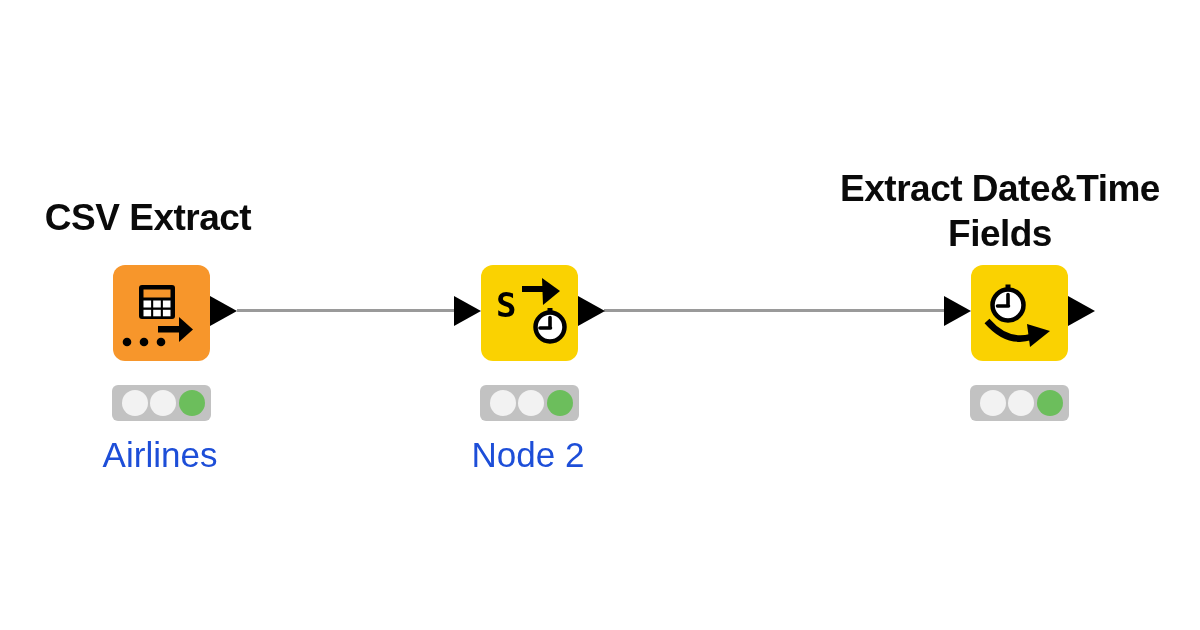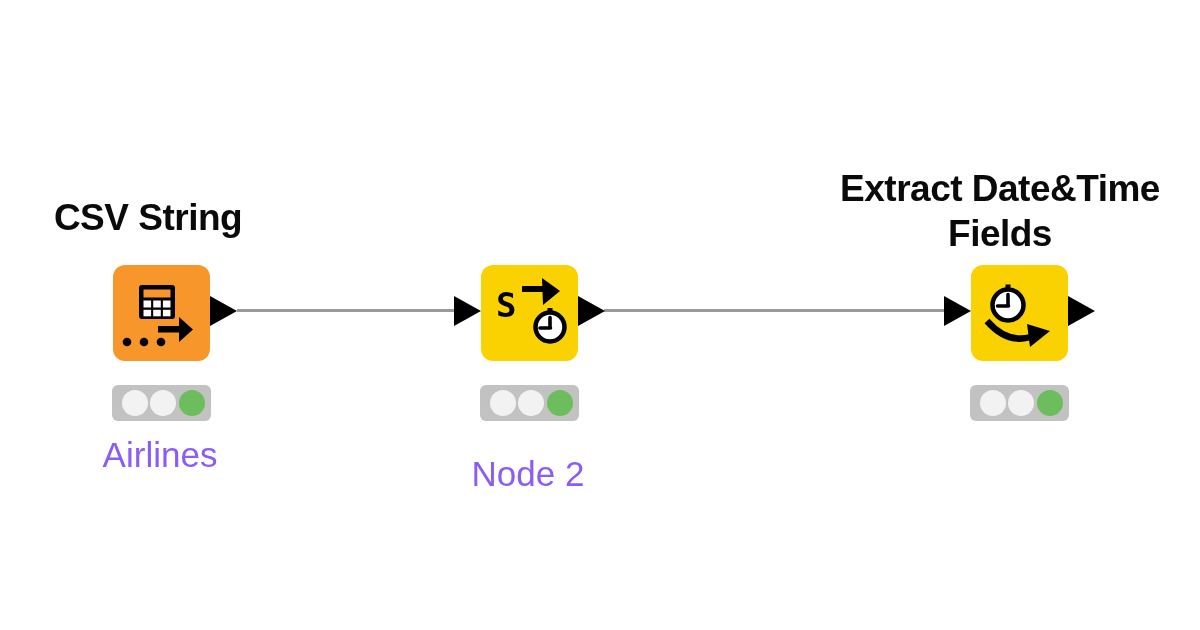--- a/index.html
+++ b/index.html
@@ -35,34 +35,34 @@
   .status-bar{
     position:absolute;top:385px;width:99px;height:36px;
     background:#c2c2c2;border-radius:6px;
   }
   .sb1{left:112px;} .sb2{left:480px;} .sb3{left:970px;}
   .light{position:absolute;top:5px;width:26px;height:26px;border-radius:50%;}
   .l1{left:10px;} .l2{left:38px;} .l3{left:67px;}
   
   .node-label{
     position:absolute;top:434px;transform:translateX(-50%);
-    font-size:35px;color:#8b5cf6;white-space:nowrap;line-height:42px;
+    font-size:35px;color:#1d4ed8;white-space:nowrap;line-height:42px;
   }
   .t1,.lb1-anchor{left:148px;} .t2{left:509px;} .t3{left:1000px;}
-  .lb1{left:160px;} .lb2{left:528px;margin-top:19px;} .lb3{left:1018px;}
+  .lb1{left:160px;} .lb2{left:528px;} .lb3{left:1018px;}
 </style>
 </head>
 <body>
 
 <div class="canvas">
 
   <div class="connection c1"></div>
   <div class="connection c2"></div>
 
-  <div class="node-title t1">CSV String</div>
+  <div class="node-title t1">CSV Extract</div>
 
   <div class="node-body nb1" style="background-color: rgb(247, 150, 43);">
     <svg viewBox="0 0 97 96">
       <rect x="26" y="20" width="36" height="34" rx="3" fill="#000"></rect>
       <rect x="30.5" y="24.5" width="27" height="8" fill="#F7962B"></rect>
       <rect x="30.5" y="35.5" width="7.6" height="7" fill="#fff"></rect>
       <rect x="40.2" y="35.5" width="7.6" height="7" fill="#fff"></rect>
       <rect x="49.9" y="35.5" width="7.6" height="7" fill="#fff"></rect>
       <rect x="30.5" y="44.8" width="7.6" height="6.5" fill="#fff"></rect>
       <rect x="40.2" y="44.8" width="7.6" height="6.5" fill="#fff"></rect>

